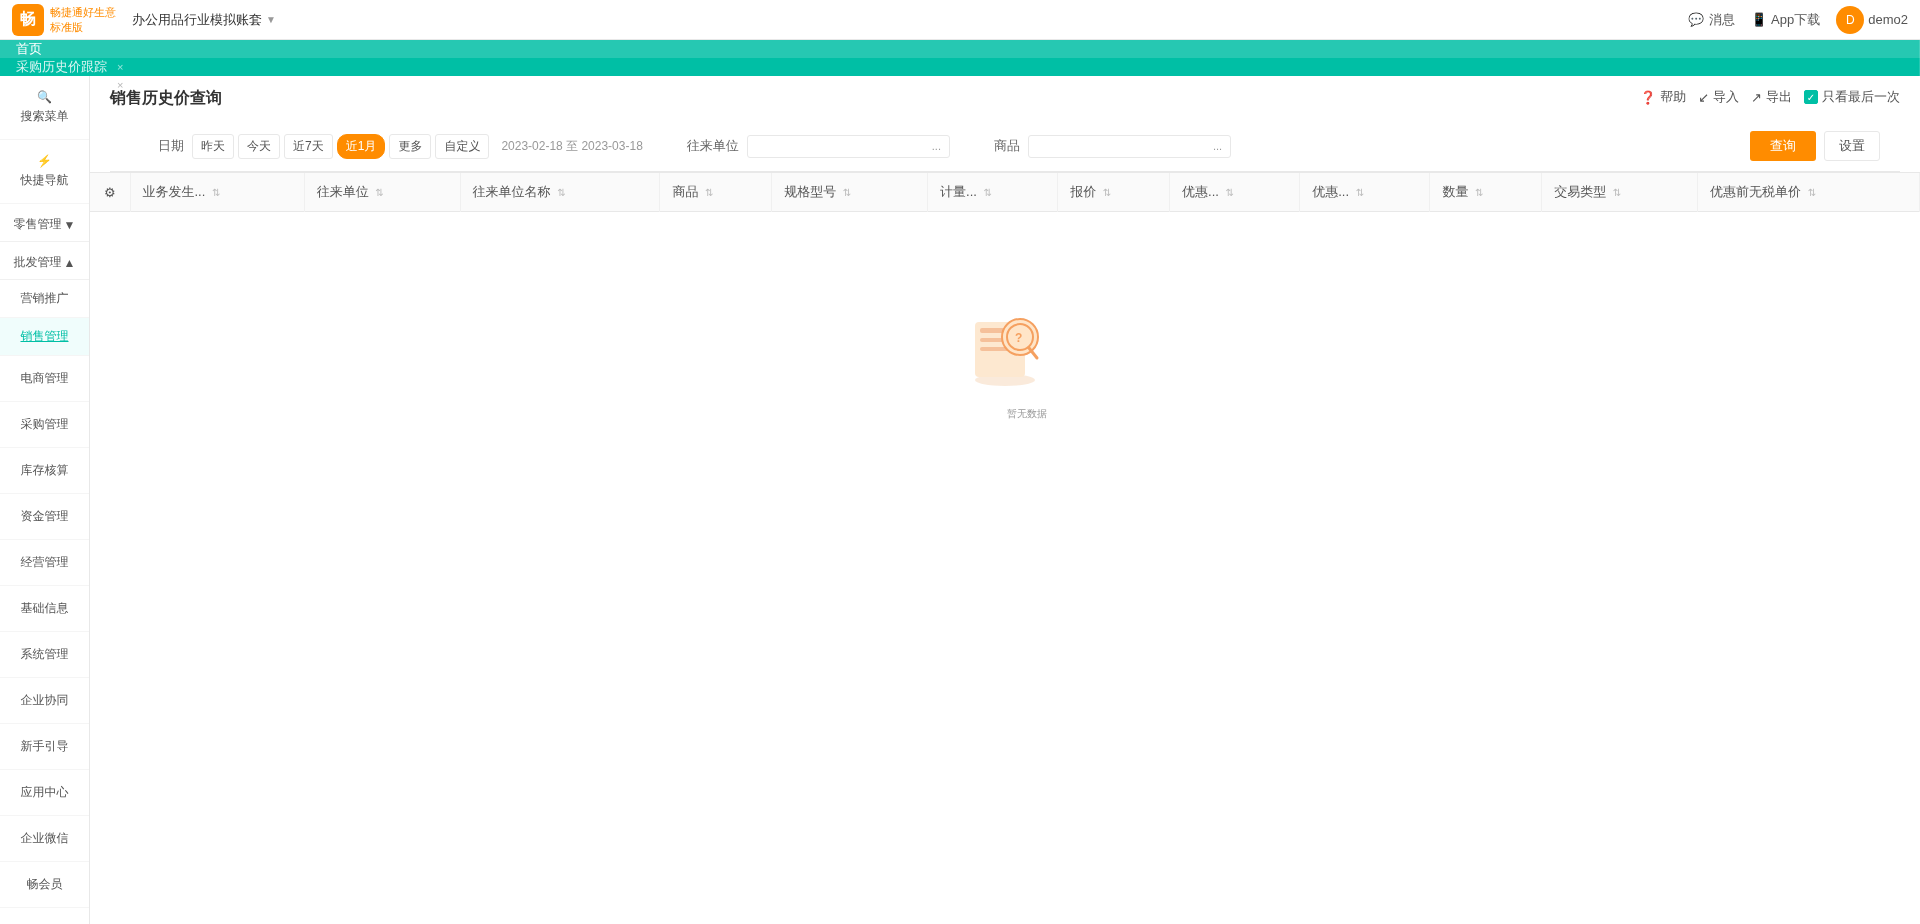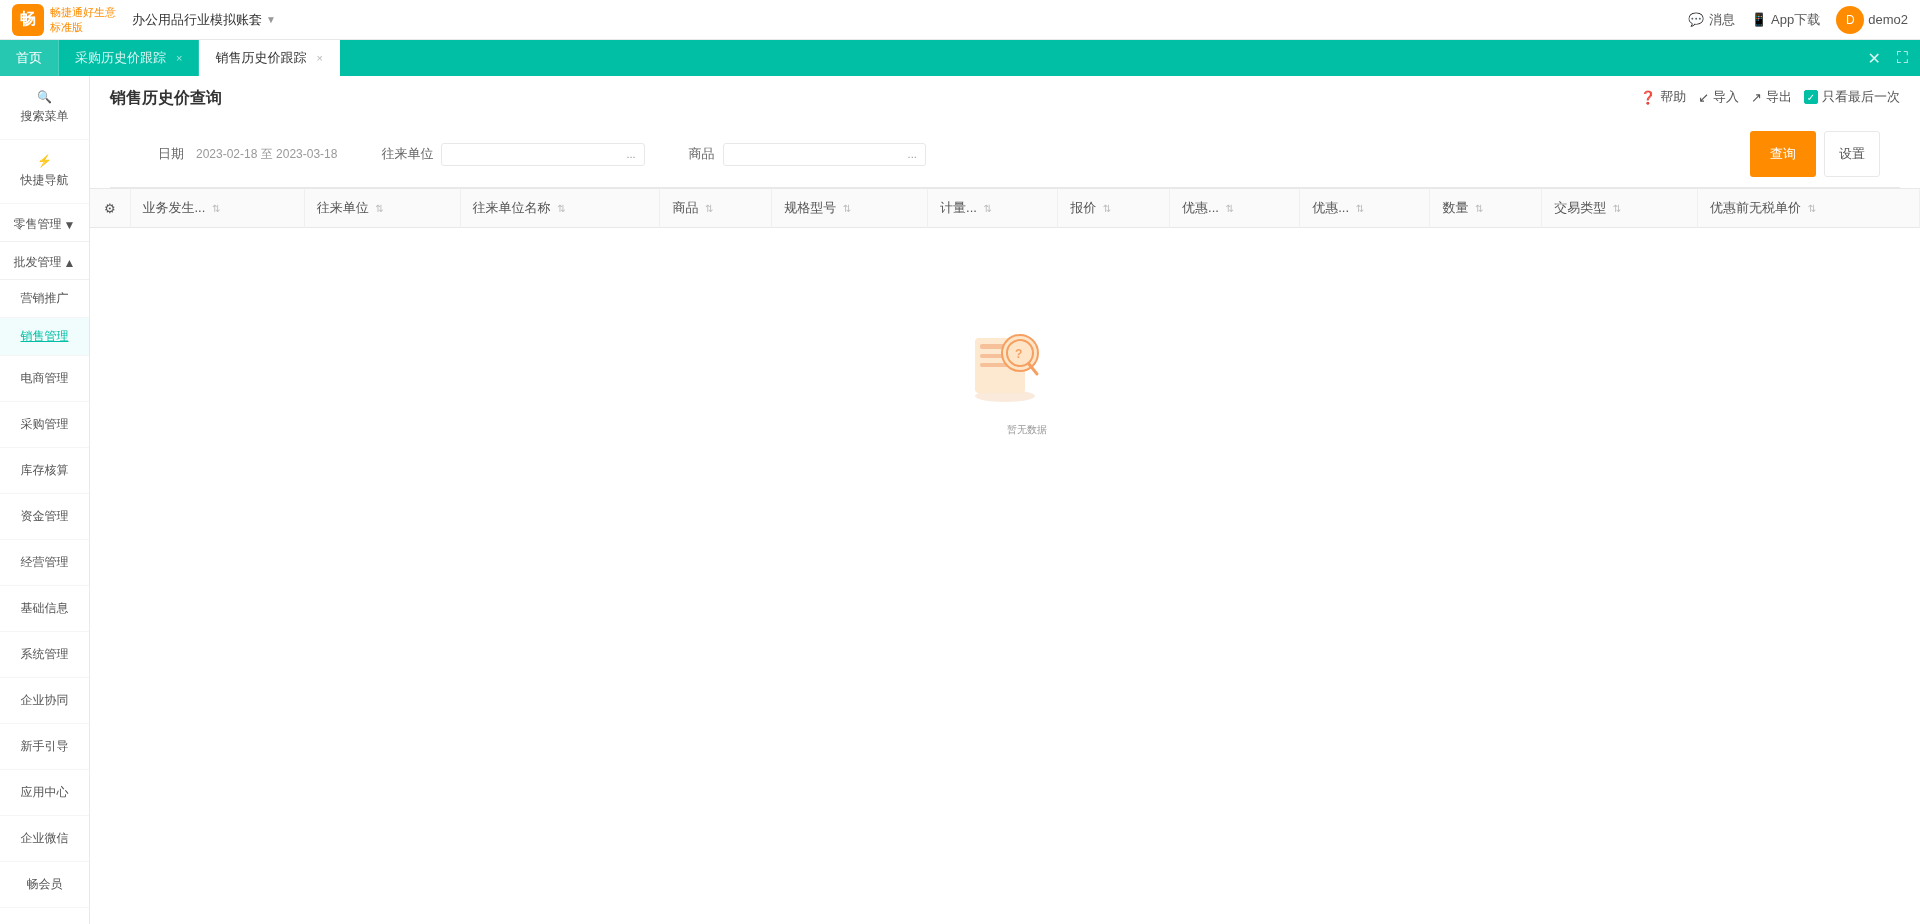--- a/index.html
+++ b/index.html
@@ -11,21 +11,21 @@
     .logo-area { display: flex; align-items: center; gap: 6px; }
     .logo-icon { width: 32px; height: 32px; background: #ff8c00; border-radius: 6px; display: flex; align-items: center; justify-content: center; color: white; font-size: 16px; font-weight: bold; }
     .logo-text { font-size: 11px; color: #ff8c00; line-height: 1.3; }
     .workspace-selector { display: flex; align-items: center; gap: 4px; color: #333; font-size: 13px; cursor: pointer; padding: 0 8px; }
     .workspace-selector span.arrow { color: #999; font-size: 10px; }
     .top-bar-right { display: flex; align-items: center; gap: 16px; }
     .top-bar-action { display: flex; align-items: center; gap: 4px; color: #555; cursor: pointer; font-size: 13px; }
     .user-avatar { width: 28px; height: 28px; border-radius: 50%; background: #ff8c00; color: white; display: flex; align-items: center; justify-content: center; font-size: 12px; }
 
     
-    .tab-bar { height: 36px; background: #00bfa5; display: flex; align-items: stretch; padding-left: 0; }
+    .tab-bar { height: 36px; background: #00bfa5; display: flex; align-items: stretch; padding-left: 0; flex-direction: column; }
     .tab { display: flex; align-items: center; padding: 0 16px; cursor: pointer; font-size: 13px; color: rgba(255,255,255,0.85); gap: 6px; border-right: 1px solid rgba(255,255,255,0.15); }
     .tab.home { background: rgba(255,255,255,0.15); color: white; font-weight: 500; }
     .tab.active { background: white; color: #333; font-weight: 500; }
     .tab .close-btn { font-size: 11px; color: inherit; opacity: 0.7; margin-left: 4px; cursor: pointer; }
     .tab.active .close-btn { color: #999; }
     .tab-spacer { flex: 1; }
     .tab-bar-actions { display: flex; align-items: center; padding: 0 8px; gap: 8px; }
     .tab-bar-btn { color: rgba(255,255,255,0.85); font-size: 16px; cursor: pointer; padding: 4px; }
 
     
@@ -55,21 +55,21 @@
     .filter-group { display: flex; align-items: center; gap: 8px; }
     .filter-label { color: #666; font-size: 13px; white-space: nowrap; margin-left: 28px; }
     .date-btns { display: flex; align-items: center; gap: 4px; }
     .date-btn { padding: 3px 8px; border: 1px solid #e8e8e8; border-radius: 3px; font-size: 12px; color: #555; cursor: pointer; background: white; }
     .date-btn.active { background: #ff8c00; color: white; border-color: #ff8c00; border-radius: 10px; }
     .date-range-text { font-size: 12px; color: #999; margin-left: 4px; }
     .filter-input-wrap { display: flex; align-items: center; border: 1px solid #e8e8e8; border-radius: 3px; padding: 3px 8px; background: white; min-width: 200px; }
     .filter-input-wrap input { border: none; outline: none; font-size: 13px; color: #333; width: 100%; background: transparent; }
     .filter-input-more { color: #999; font-size: 11px; cursor: pointer; white-space: nowrap; }
     .query-btn { background: #ff8c00; color: white; border: none; padding: 6px 20px; border-radius: 3px; font-size: 13px; cursor: pointer; }
-    .settings-btn { background: white; color: #555; border: 1px solid #e8e8e8; padding: 13px 14px; border-radius: 3px; font-size: 13px; cursor: pointer; }
+    .settings-btn { background: white; color: #555; border: 1px solid #e8e8e8; padding: 5px 14px; border-radius: 3px; font-size: 13px; cursor: pointer; }
     .filter-right { margin-left: auto; display: flex; gap: 8px; }
 
     
     .table-container { flex: 1; overflow: auto; background: white; margin: 0; }
     .data-table { width: 100%; border-collapse: collapse; font-size: 13px; }
     .data-table thead tr { background: #fafafa; border-bottom: 1px solid #e8e8e8; }
     .data-table th { padding: 10px 12px; color: #555; font-weight: 500; text-align: left; border-right: 1px solid #f0f0f0; white-space: nowrap; cursor: pointer; user-select: none; font-size: 13px; }
     .data-table th .sort-icon { color: #bbb; margin-left: 3px; font-size: 10px; }
     .data-table th.settings-col { width: 40px; text-align: center; }
     .empty-state { display: flex; flex-direction: column; align-items: center; justify-content: center; padding: 80px 20px; }
@@ -211,20 +211,28 @@
           <div class="checkbox-label">
             <div class="checkbox-checked">✓</div>
             <span>只看最后一次</span>
           </div>
         </div>
       </div>
 
       <div class="filter-bar">
         <div class="filter-group">
           <span class="filter-label">日期</span>
+          <div class="date-btns">
+            <button class="date-btn">昨天</button>
+            <button class="date-btn">今天</button>
+            <button class="date-btn">近7天</button>
+            <button class="date-btn active">近1月</button>
+            <button class="date-btn">更多</button>
+            <button class="date-btn">自定义</button>
+          </div>
           <span class="date-range-text">2023-02-18 至 2023-03-18</span>
         </div>
         <div class="filter-group">
           <span class="filter-label">往来单位</span>
           <div class="filter-input-wrap">
             <input type="text" value="" style="">
             <span class="filter-input-more">...</span>
           </div>
         </div>
         <div class="filter-group">

